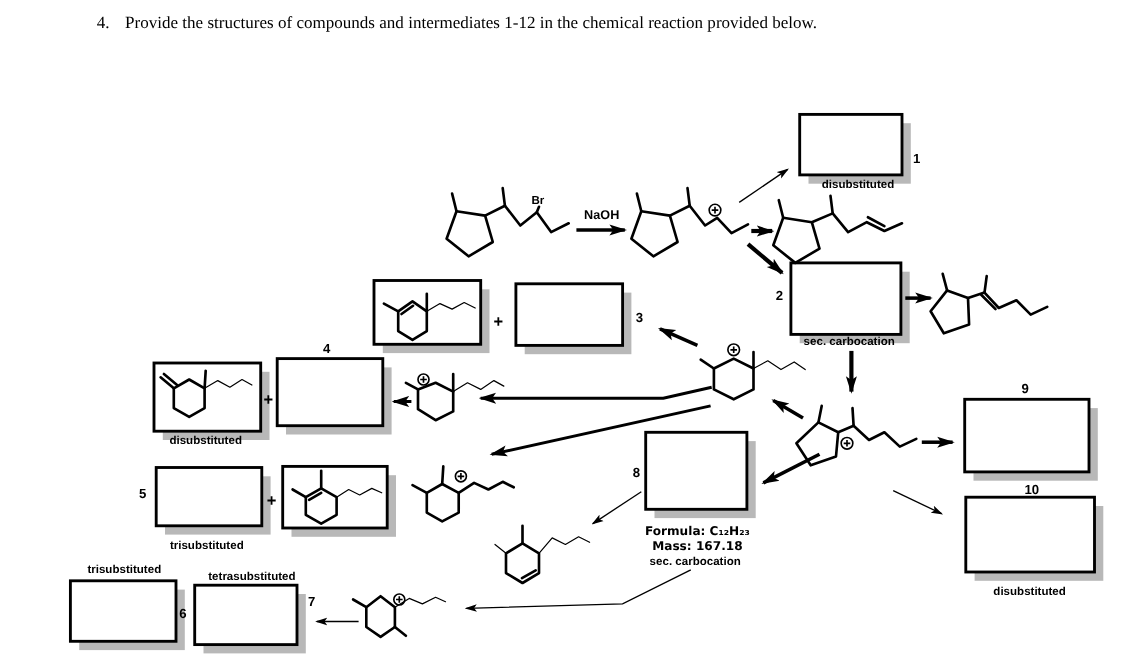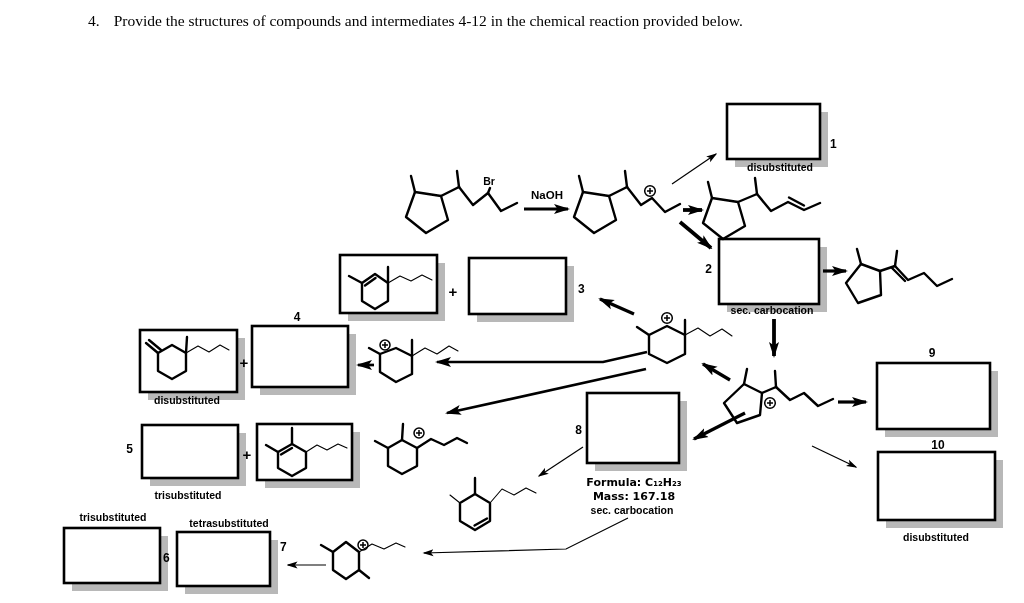--- a/index.html
+++ b/index.html
@@ -25,21 +25,21 @@
   .ar-med{stroke-width:2.7;}
   .ar-thin{stroke-width:1.2;}
 </style>
 </head>
 <body>
 
 <div id="page">
 
   <div id="question">
     <span>4.</span>
-    <span>Provide the structures of compounds and intermediates 4-12 in the chemical reaction provided below.</span>
+    <span>Provide the structures of compounds and intermediates 1-12 in the chemical reaction provided below.</span>
   </div>
 
   <svg width="1024" height="603" viewBox="0 0 1024 603">
     <defs>
       <marker id="ah-big" markerUnits="userSpaceOnUse" markerWidth="16" markerHeight="12" refX="14" refY="6" orient="auto">
         <path d="M0,1 L16,6 L0,11 L3.5,6 Z" fill="#000"></path>
       </marker>
       <marker id="ah-small" markerUnits="userSpaceOnUse" markerWidth="11" markerHeight="8" refX="9.5" refY="4" orient="auto">
         <path d="M0,0.5 L11,4 L0,7.5 L2.5,4 Z" fill="#000"></path>
       </marker>

